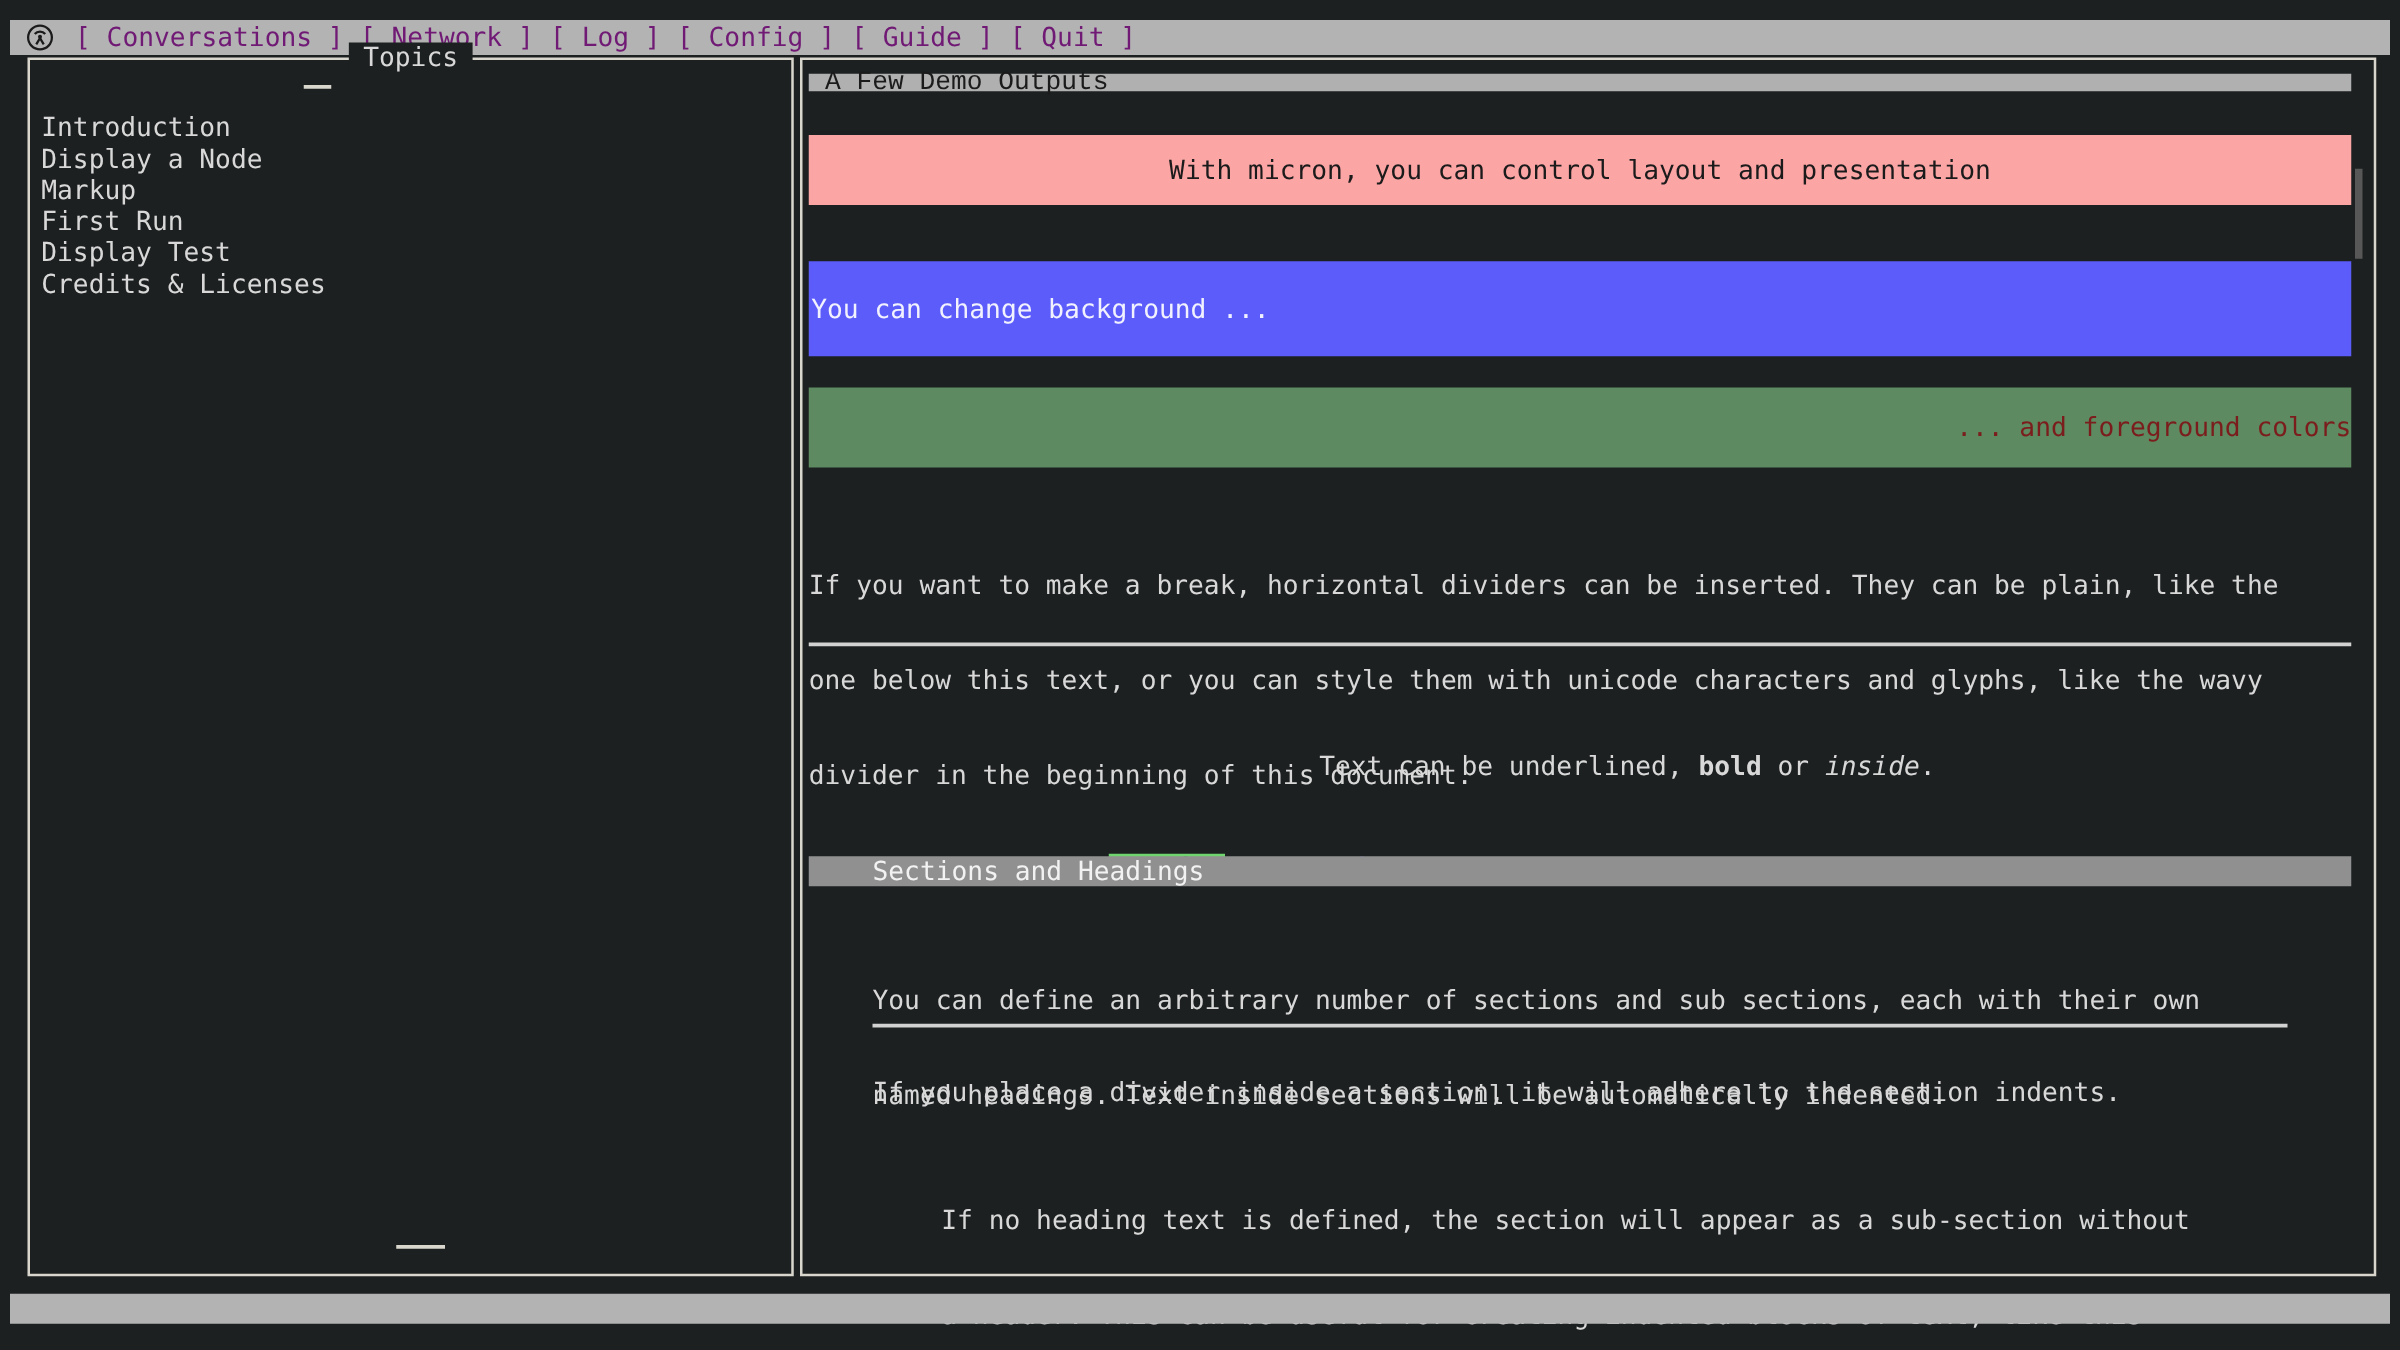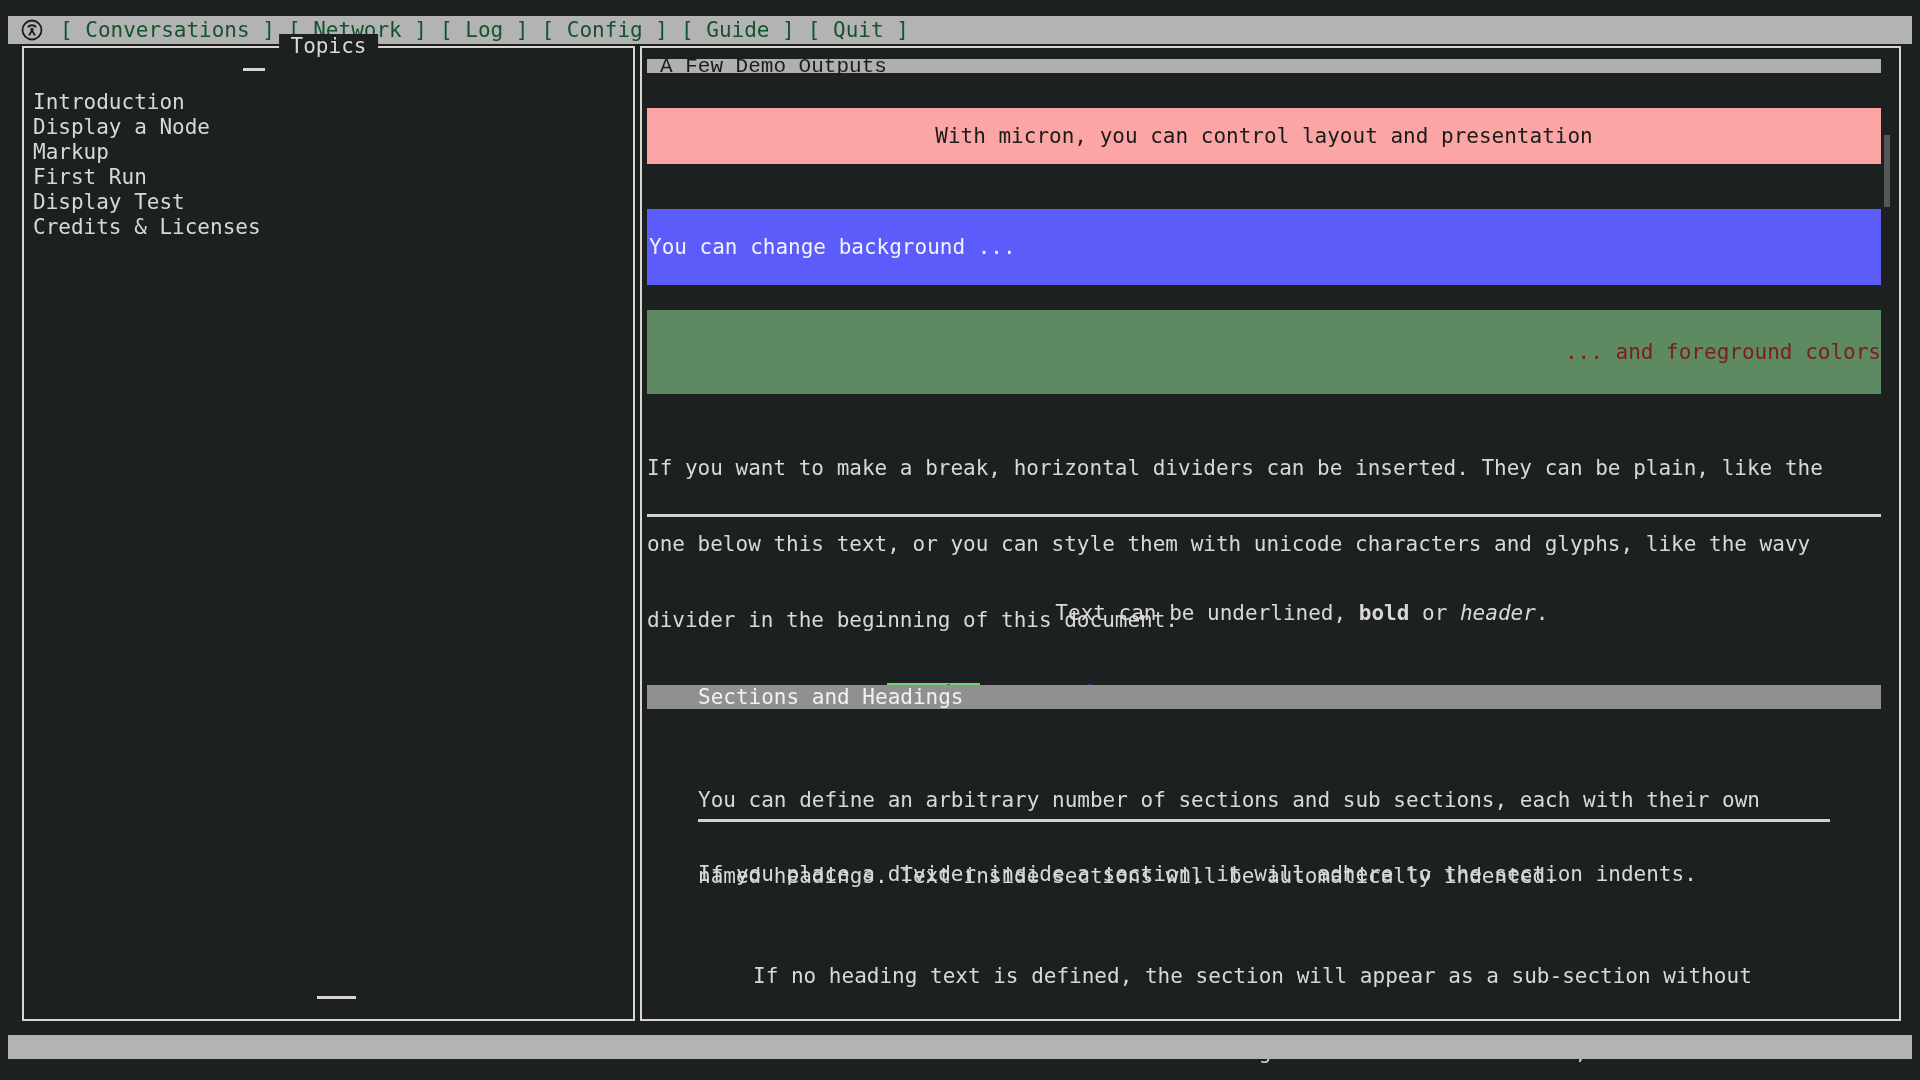--- a/index.html
+++ b/index.html
@@ -9,21 +9,21 @@
     overflow: hidden;
     font-family: "DejaVu Sans Mono", "Liberation Mono", monospace;
     font-size: 21px;
     color: #d8d8d8;
   }
   .page { position: relative; width: 1920px; height: 1080px; background: #1d2021; }
 
   
   .menubar {
     position: absolute; left: 8px; top: 16px; width: 1904px; height: 28px;
-    background: #b3b3b3; color: #14532d;
+    background: #b3b3b3; color: #701a75;
     display: flex; align-items: center;
     padding-left: 12px; box-sizing: border-box;
     white-space: pre;
   }
   .menubar .logo { width: 24px; height: 24px; margin-right: 16px; flex: 0 0 auto; }
   .menubar .menu-item { margin-right: 13px; cursor: pointer; }
 
   
   .frame {
     position: absolute; box-sizing: border-box;
@@ -42,21 +42,21 @@
   .topic-list { position: absolute; left: 9px; top: 42px; right: 8px; }
   .topic-item { line-height: 25px; white-space: pre; cursor: pointer; }
 
   
   .content-el { position: absolute; left: 5px; width: 1234px; box-sizing: border-box; }
 
   .bar { display: flex; align-items: center; white-space: pre; }
   .header-bar   { top: 11px;  height: 14px; background: #b0b0b0; color: #1b1b1b; padding-left: 13px; font-family: Liberation Mono, monospace; }
   .micron-bar   { top: 60px;  height: 56px; background: #fca5a5; color: #1b1b1b; justify-content: center; }
   .bg-bar       { top: 161px; height: 76px; background: #5c5cfa; color: #f2f2ff; padding-left: 2px; }
-  .fg-bar       { top: 262px; height: 84px; background: #5d8a61; color: #7c1d1d; justify-content: flex-end; }
+  .fg-bar       { top: 262px; height: 64px; background: #5d8a61; color: #7c1d1d; justify-content: flex-end; }
   .sections-bar { top: 637px; height: 24px; background: #909090; color: #f2f2f2; padding-left: 51px; }
 
   .para { line-height: 25.4px; white-space: pre; }
   .para1     { top: 357px; }
   .divider-1 { top: 466px; height: 3px; background: #d2d2d2; }
   .center-line { top: 528px; text-align: center; line-height: 25px; white-space: pre; }
   .combo-line  { top: 608px; line-height: 26px; white-space: pre; }
   .sect-para   { top: 689px; left: 56px; width: 1132px; }
   .divider-2   { top: 771px; left: 56px; width: 1132px; height: 3px; background: #d2d2d2; }
   .sect-line   { top: 814px; left: 56px; width: 1132px; }
@@ -137,21 +137,21 @@
 
     <div class="content-el para para1">
       <div>If you want to make a break, horizontal dividers can be inserted. They can be plain, like the</div>
       <div>one below this text, or you can style them with unicode characters and glyphs, like the wavy</div>
       <div>divider in the beginning of this document.</div>
     </div>
 
     <div class="content-el divider-1"></div>
 
     <div class="content-el center-line">
-      <span>Text can be </span><span class="u">underlined</span><span>, </span><span class="b">bold</span><span> or </span><span class="i">header</span><span>.</span>
+      <span>Text can be </span><span class="u">underlined</span><span>, </span><span class="b">bold</span><span> or </span><span class="i">inside</span><span>.</span>
     </div>
 
     <div class="content-el combo-line">
       <span>You can also </span><span class="combine-word">combine</span><span> </span><span id="rainbow-word"><span class="rainbow-letter" style="color: rgb(255, 64, 64);">f</span><span class="rainbow-letter" style="color: rgb(255, 136, 0);">o</span><span class="rainbow-letter" style="color: rgb(255, 196, 0);">r</span><span class="rainbow-letter" style="color: rgb(184, 224, 32);">m</span><span class="rainbow-letter" style="color: rgb(51, 221, 51);">a</span><span class="rainbow-letter" style="color: rgb(0, 217, 160);">t</span><span class="rainbow-letter" style="color: rgb(46, 159, 255);">t</span><span class="rainbow-letter" style="color: rgb(75, 107, 255);">i</span><span class="rainbow-letter" style="color: rgb(154, 75, 255);">n</span><span class="rainbow-letter" style="color: rgb(238, 68, 238);">g</span></span><span> for some fabulous effects.</span>
     </div>
 
     <div class="content-el bar sections-bar">
       <span>Sections and Headings</span>
     </div>
 

